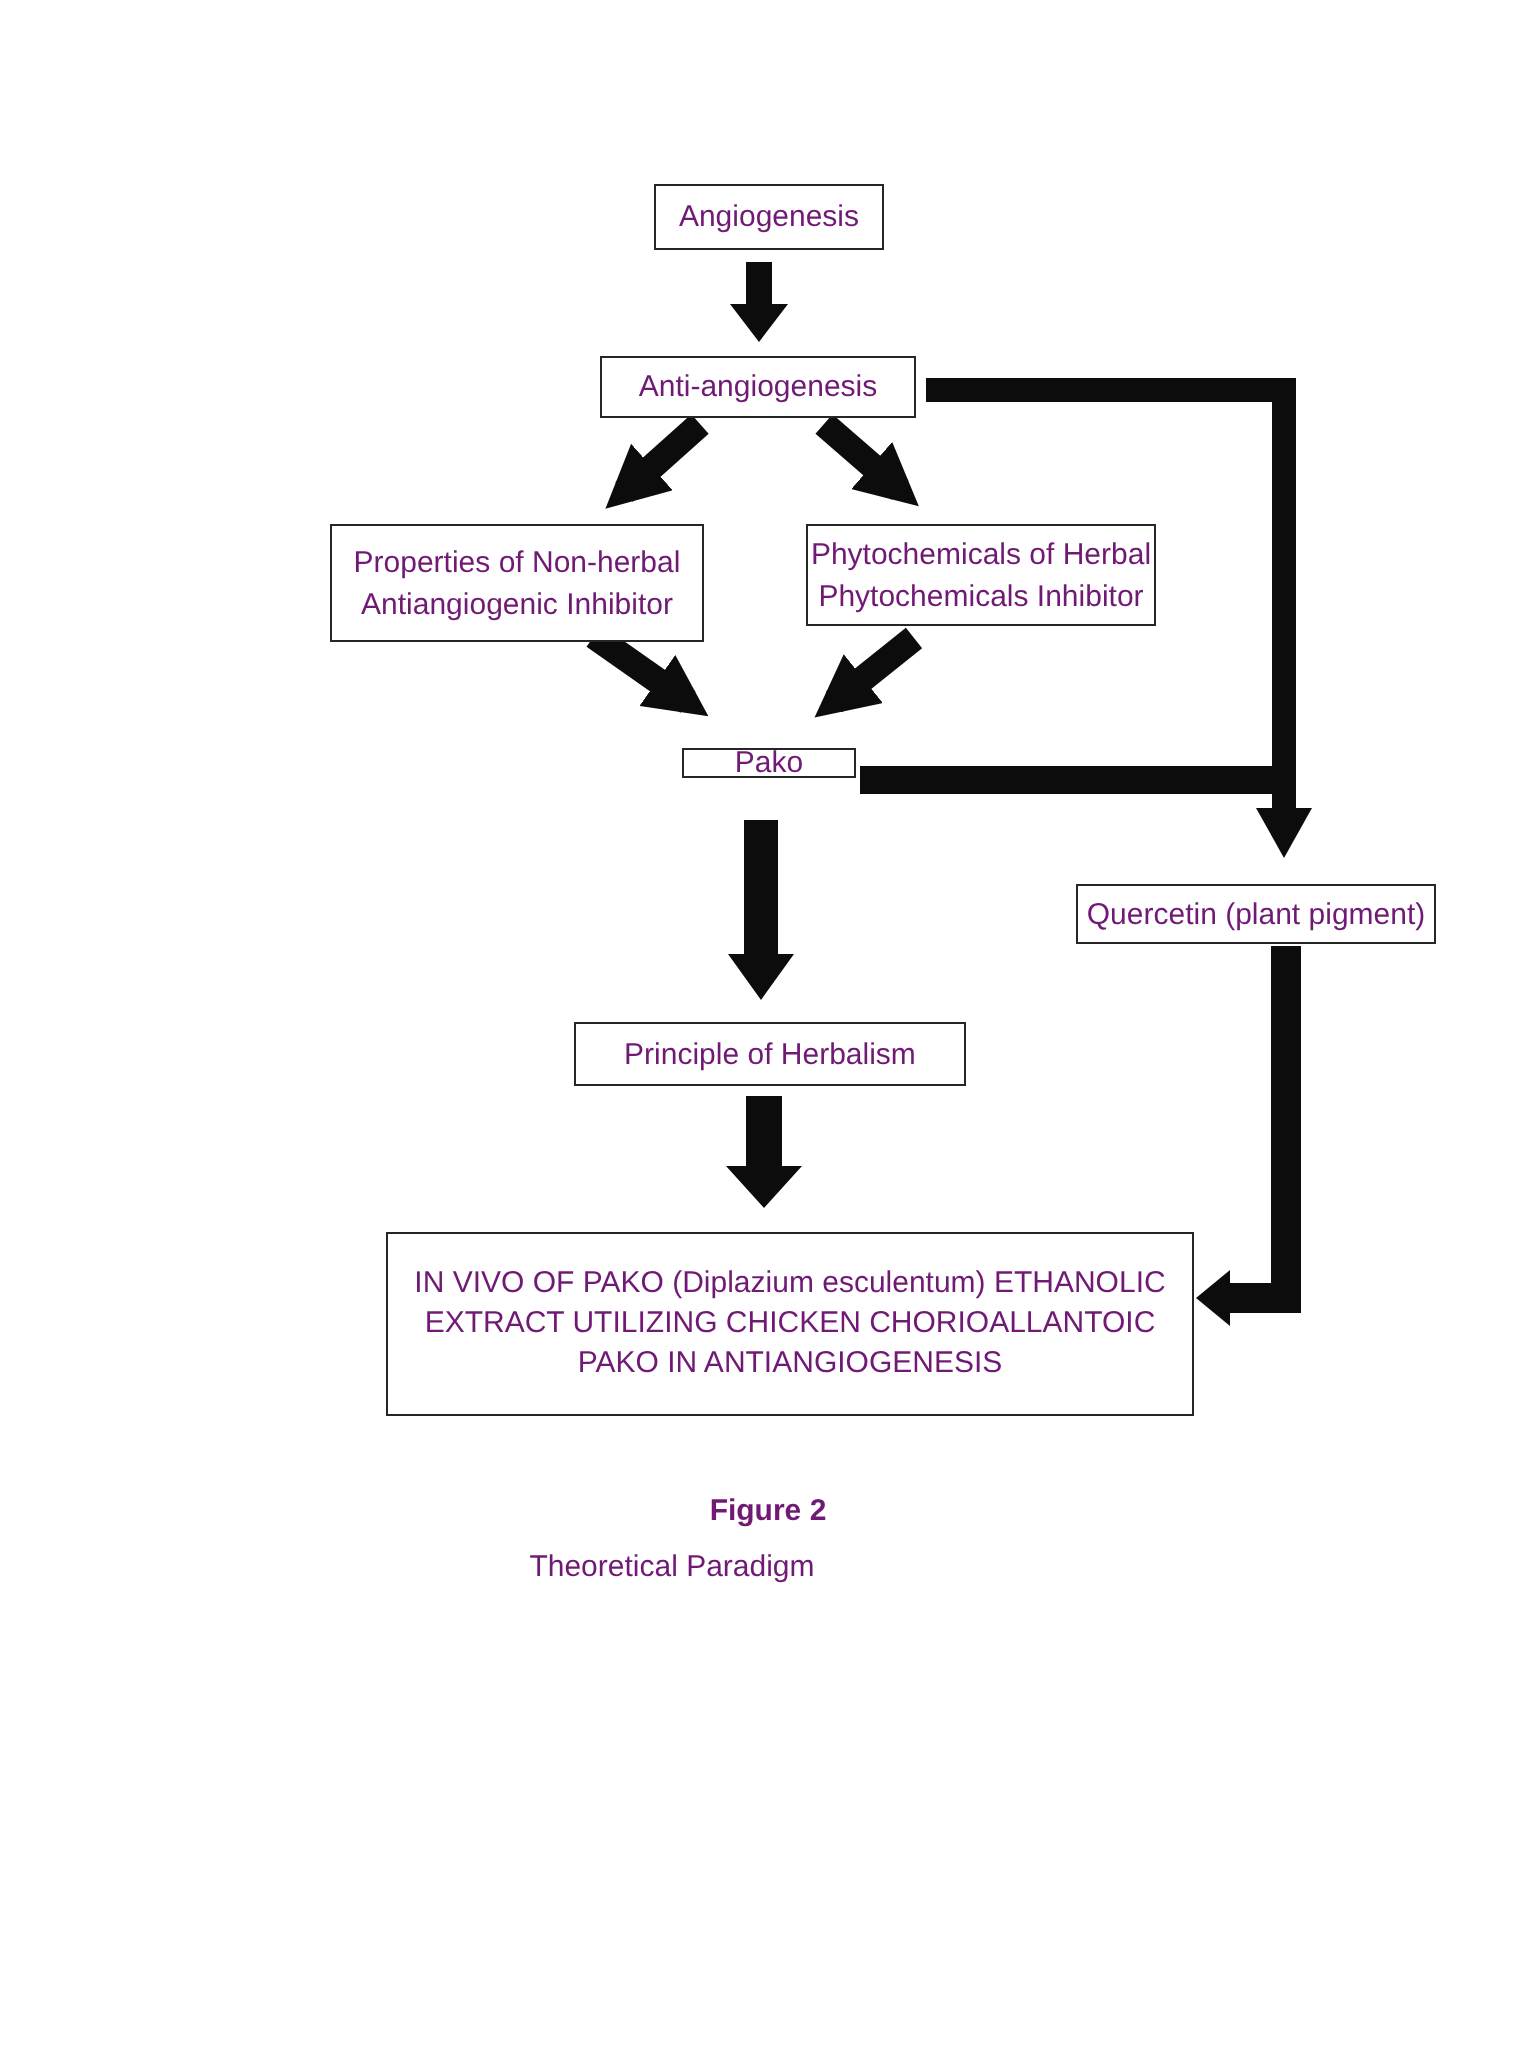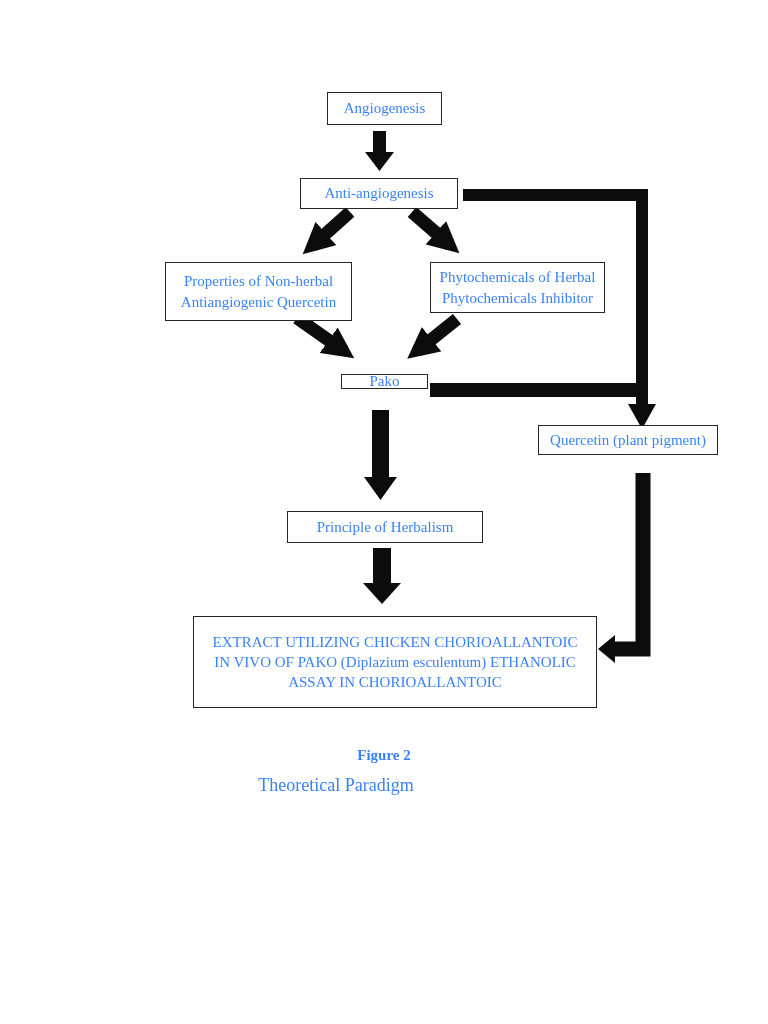--- a/index.html
+++ b/index.html
@@ -5,22 +5,22 @@
   html, body {
     margin: 0;
     padding: 0;
     background: #ffffff;
   }
   .page {
     position: relative;
     width: 768px;
     height: 1024px;
     background: #ffffff;
-    font-family: Liberation Serif, serif;
-    color: #3b82f6;
+    font-family: Liberation Sans, sans-serif;
+    color: #701a75;
     overflow: hidden;
   }
   .connectors {
     position: absolute;
     left: 0;
     top: 0;
     width: 768px;
     height: 1024px;
   }
   .box {
@@ -35,43 +35,43 @@
     text-align: center;
     font-size: 15px;
     line-height: 21px;
     white-space: nowrap;
   }
   .box span { display: block; }
 
   .node-angiogenesis   { left: 327px; top:  92px; width: 115px; height: 33px; }
   .node-antiangio      { left: 300px; top: 178px; width: 158px; height: 31px; }
   .node-nonherbal      { left: 165px; top: 262px; width: 187px; height: 59px; }
-  .node-herbal         { left: 403px; top: 262px; width: 175px; height: 51px; margin-left: 27px; }
+  .node-herbal         { left: 403px; top: 262px; width: 175px; height: 51px; }
   .node-pako           { left: 341px; top: 374px; width:  87px; height: 15px; }
-  .node-quercetin      { left: 538px; top: 425px; width: 180px; height: 30px; }
+  .node-quercetin      { left: 538px; top: 442px; width: 180px; height: 30px; }
   .node-principle      { left: 287px; top: 511px; width: 196px; height: 32px; justify-content: center; }
   .node-invivo         { left: 193px; top: 616px; width: 404px; height: 92px;
                          font-size: 15px; line-height: 20px; }
 
   .caption-label {
     position: absolute;
     left: 0;
     top: 747px;
     width: 768px;
     text-align: center;
     font-size: 15px;
     font-weight: bold;
   }
   .caption-title {
     position: absolute;
     left: 0;
     top: 775px;
     width: 672px;
     text-align: center;
-    font-size: 18px;
+    font-size: 15px;
   }
 </style>
 </head>
 <body>
 
 <div class="page">
 
   <svg class="connectors" viewBox="0 0 768 1024" xmlns="http://www.w3.org/2000/svg">
     <defs>
       <marker id="ah" viewBox="0 0 10 10" refX="6" refY="5" markerWidth="2.4" markerHeight="2.4" orient="auto">
@@ -105,43 +105,43 @@
   <div class="box node-angiogenesis">
     <span>Angiogenesis</span>
   </div>
 
   <div class="box node-antiangio">
     <span>Anti-angiogenesis</span>
   </div>
 
   <div class="box node-nonherbal">
     <span>Properties of Non-herbal</span>
-    <span>Antiangiogenic Quercetin</span>
+    <span>Antiangiogenic Inhibitor</span>
   </div>
 
   <div class="box node-herbal">
     <span>Phytochemicals of Herbal</span>
     <span>Phytochemicals Inhibitor</span>
   </div>
 
   <div class="box node-pako">
     <span>Pako</span>
   </div>
 
   <div class="box node-quercetin">
     <span>Quercetin (plant pigment)</span>
   </div>
 
   <div class="box node-principle">
     <span>Principle of Herbalism</span>
   </div>
 
   <div class="box node-invivo">
+    <span>IN VIVO OF PAKO (Diplazium esculentum) ETHANOLIC</span>
     <span>EXTRACT UTILIZING CHICKEN CHORIOALLANTOIC</span>
-    <span>IN VIVO OF PAKO (Diplazium esculentum) ETHANOLIC</span>
-    <span>ASSAY IN CHORIOALLANTOIC</span>
+    <span>PAKO IN ANTIANGIOGENESIS</span>
   </div>
 
   <div class="caption-label">Figure 2</div>
 
   <div class="caption-title">Theoretical Paradigm</div>
 
 </div>
 
 </body></html>

